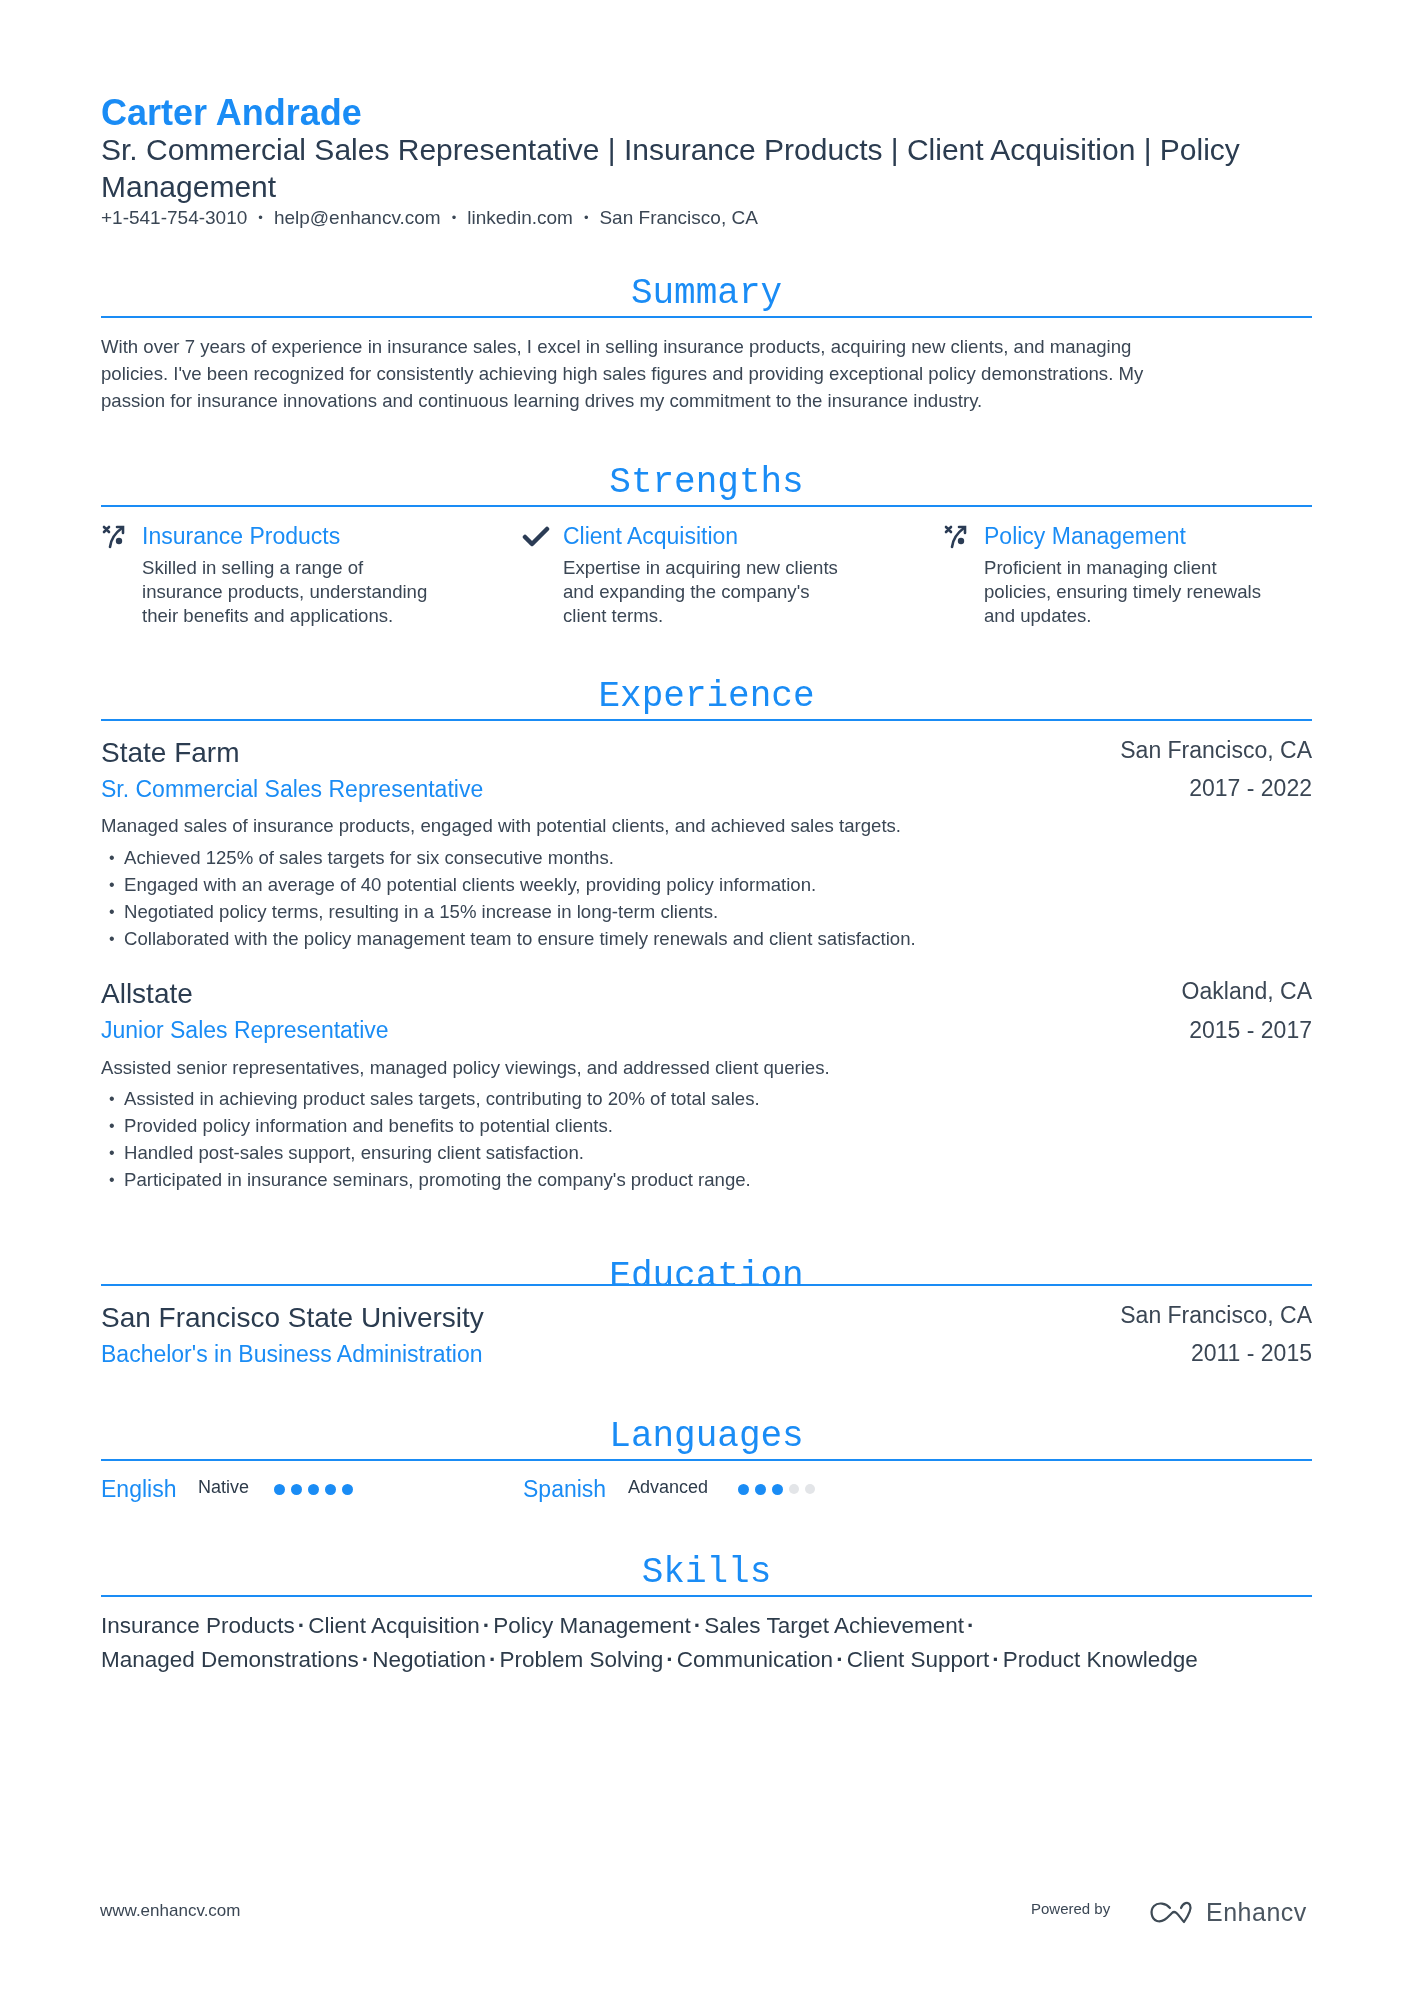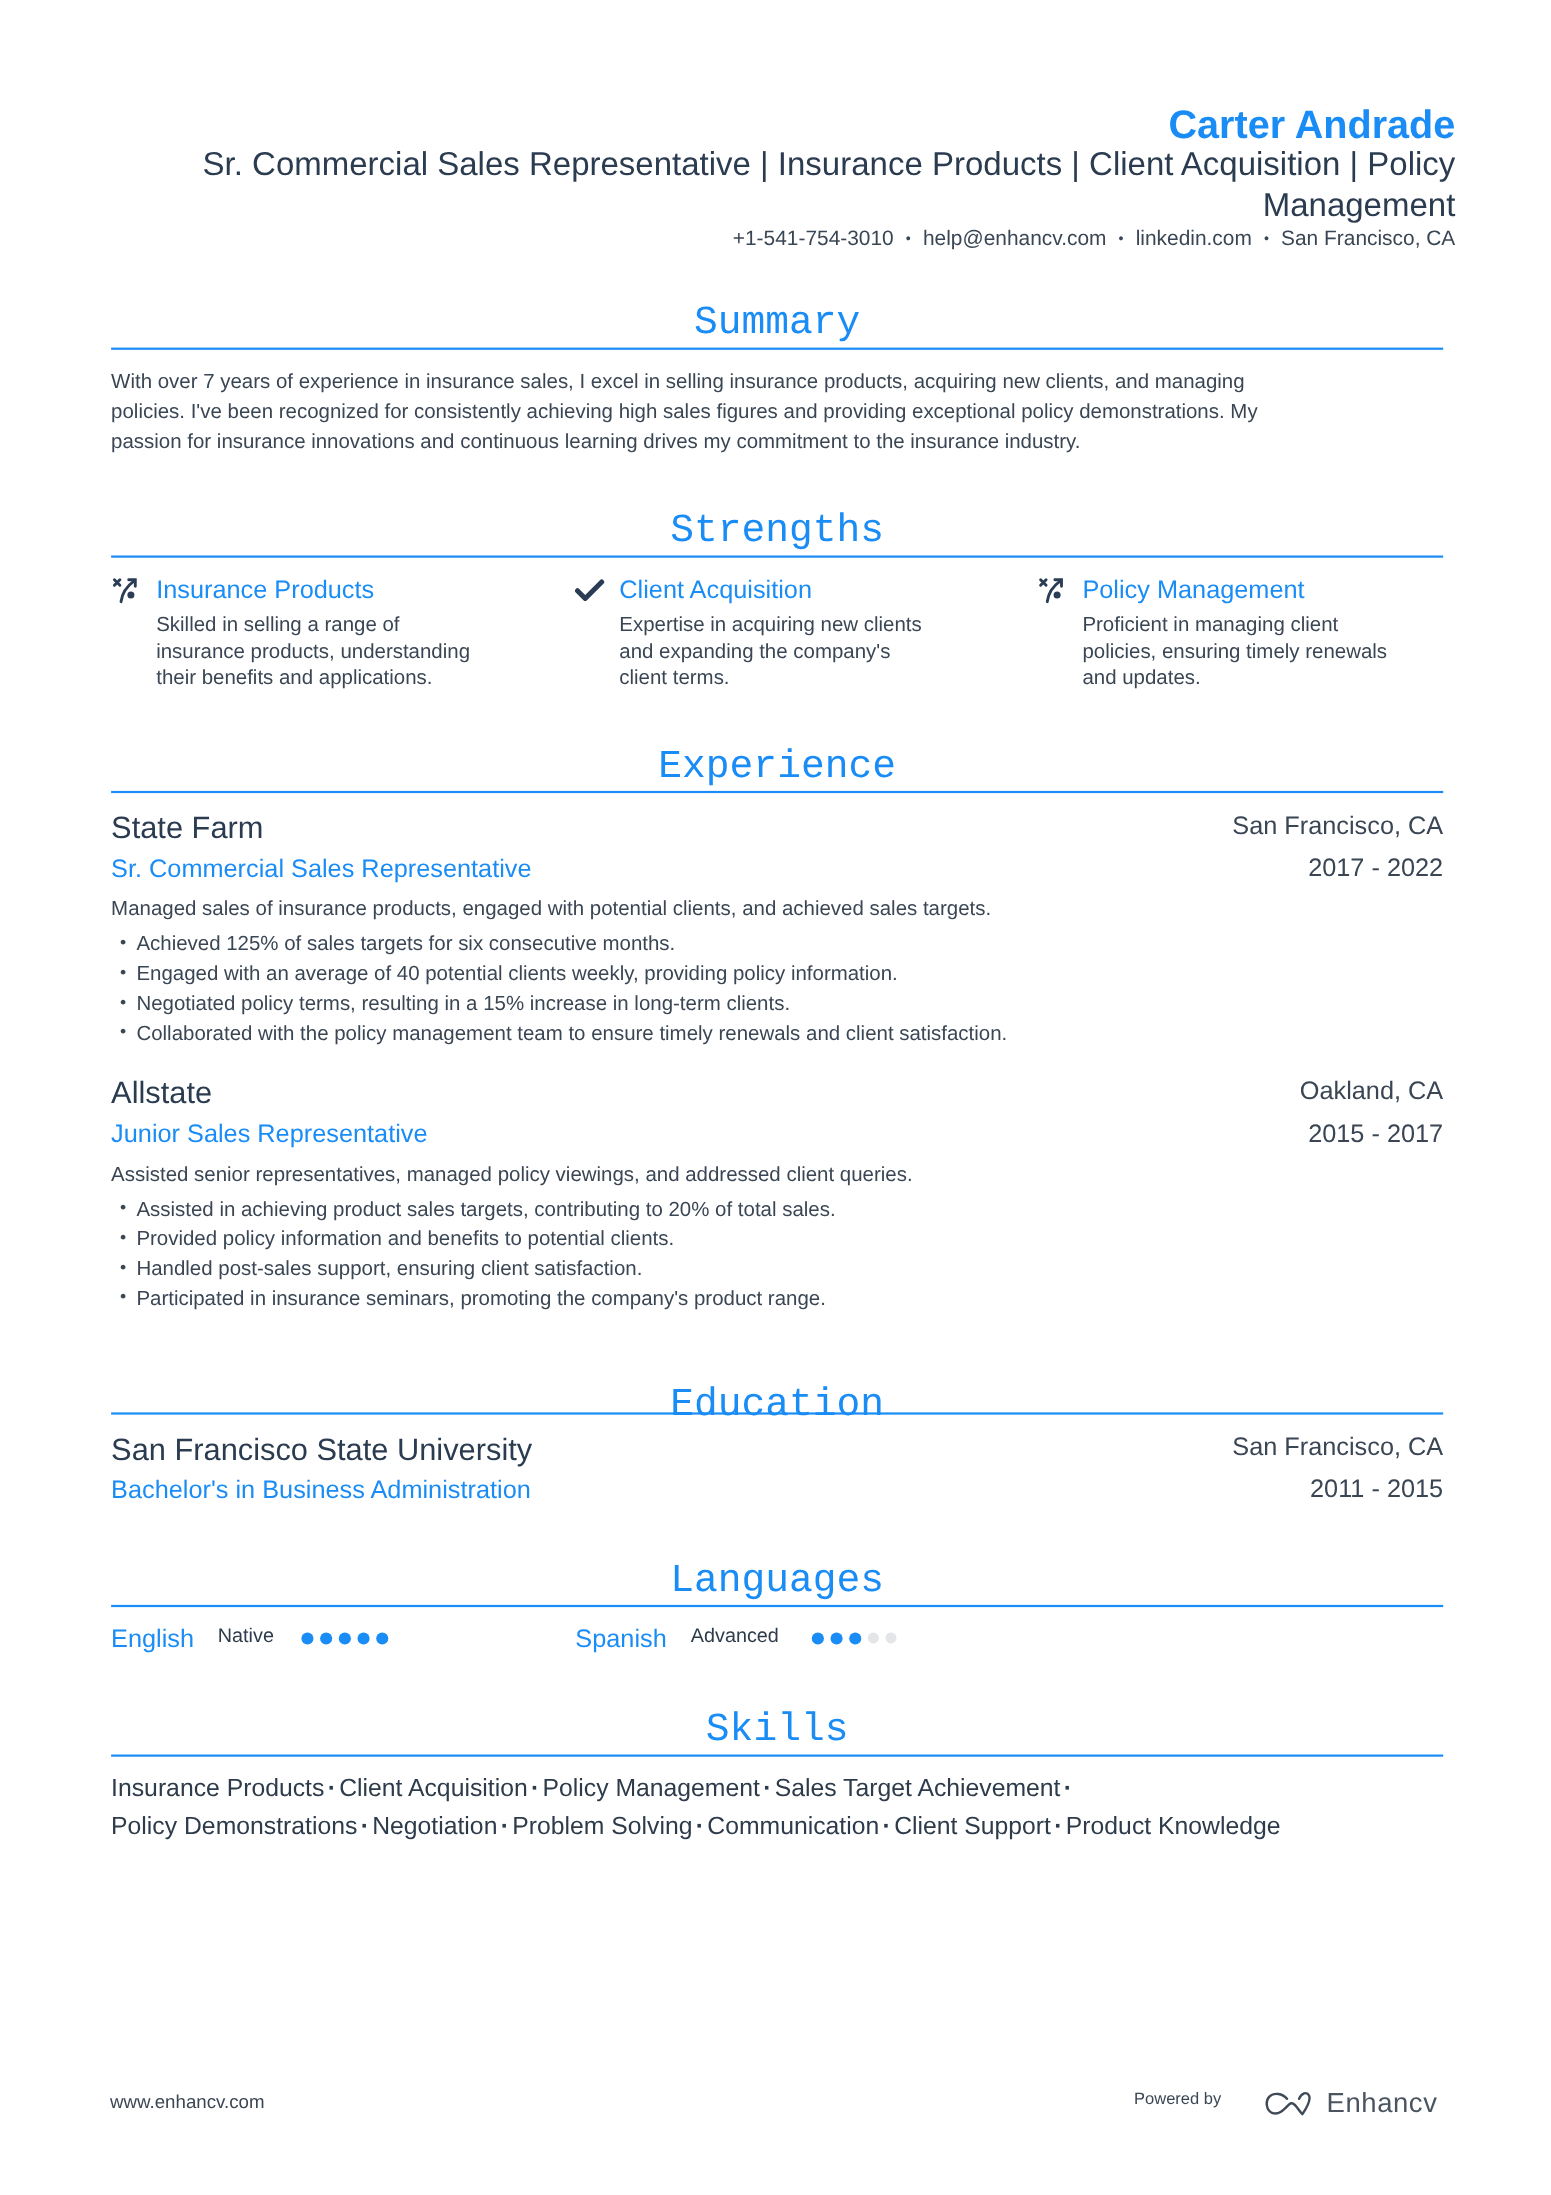--- a/index.html
+++ b/index.html
@@ -1,20 +1,20 @@
 <!DOCTYPE html>
 <html><head>
 <meta charset="utf-8">
 <style>
   * { box-sizing: border-box; margin: 0; padding: 0; }
   html, body { width: 1410px; height: 1995px; background: #ffffff; }
   body { position: relative; font-family: "Liberation Sans", "DejaVu Sans", sans-serif; color: #2d3b4a; overflow: hidden; }
   .page { position: absolute; left: 101px; top: 0; width: 1211px; }
   .abs { position: absolute; }
-  .center { text-align: right; left: 11px; width: 1211px; }
+  .center { text-align: left; left: 0; width: 1211px; }
   .name { top: 92px; font-size: 36px; font-weight: bold; color: #1a8cf5; line-height: 42px; }
   .headline { top: 131px; font-size: 30px; line-height: 37px; color: #2b3c50; padding: 0 0; }
   .contacts { top: 206px; font-size: 19px; line-height: 24px; color: #3a4654; }
   .contacts .sep { margin: 0 11px; font-size: 13px; position: relative; top: -2px; }
   .sec-title { font-size: 36px; line-height: 34px; color: #1a8cf5; text-align: center; left: 0; width: 1211px; font-family: Liberation Mono, monospace; }
   .rule { left: 0; width: 1211px; height: 2px; background: #1a8cf5; }
   .para { left: 0; width: 1211px; font-size: 18.6px; line-height: 27px; color: #3a4654; }
   .str-icon { width: 28px; height: 28px; }
   .str-title { font-size: 23px; line-height: 28px; color: #1a8cf5; }
   .str-desc { font-size: 18.6px; line-height: 24px; color: #3a4654; width: 350px; }
@@ -165,21 +165,21 @@
     <span class="dot off"></span>
   </div>
 
   <div class="abs sec-title" style="top:1556px;">Skills</div>
   <div class="abs rule" style="top:1595px;"></div>
   <div class="abs skills" style="top:1609px;">
     <div>
       <span>Insurance Products</span><span class="sep">·</span><span>Client Acquisition</span><span class="sep">·</span><span>Policy Management</span><span class="sep">·</span><span>Sales Target Achievement</span><span class="sep">·</span>
     </div>
     <div>
-      <span>Policy Demonstrations</span><span class="sep">·</span><span>Negotiation</span><span class="sep">·</span><span>Problem Solving</span><span class="sep">·</span><span>Communication</span><span class="sep">·</span><span>Client Support</span><span class="sep">·</span><span>Product Knowledge</span>
+      <span>Managed Demonstrations</span><span class="sep">·</span><span>Negotiation</span><span class="sep">·</span><span>Problem Solving</span><span class="sep">·</span><span>Communication</span><span class="sep">·</span><span>Client Support</span><span class="sep">·</span><span>Product Knowledge</span>
     </div>
   </div>
 </div>
 
 <div class="abs footer-left">www.enhancv.com</div>
 <div class="abs footer-powered">Powered by</div>
 <div class="abs footer-logo">
   <svg width="48" height="26" viewBox="0 0 48 26">
     <path d="M22 8 C18 3 10 2 6 6 C2 10 3 19 9 21 C15 23 20 17 24 13 C28 9 32 18 36 22 C40 16 44 9 42 5 C40 1 35 3 33 8" stroke="#3e4a55" stroke-width="2.2" fill="none" stroke-linecap="round" stroke-linejoin="round"></path>
   </svg>

